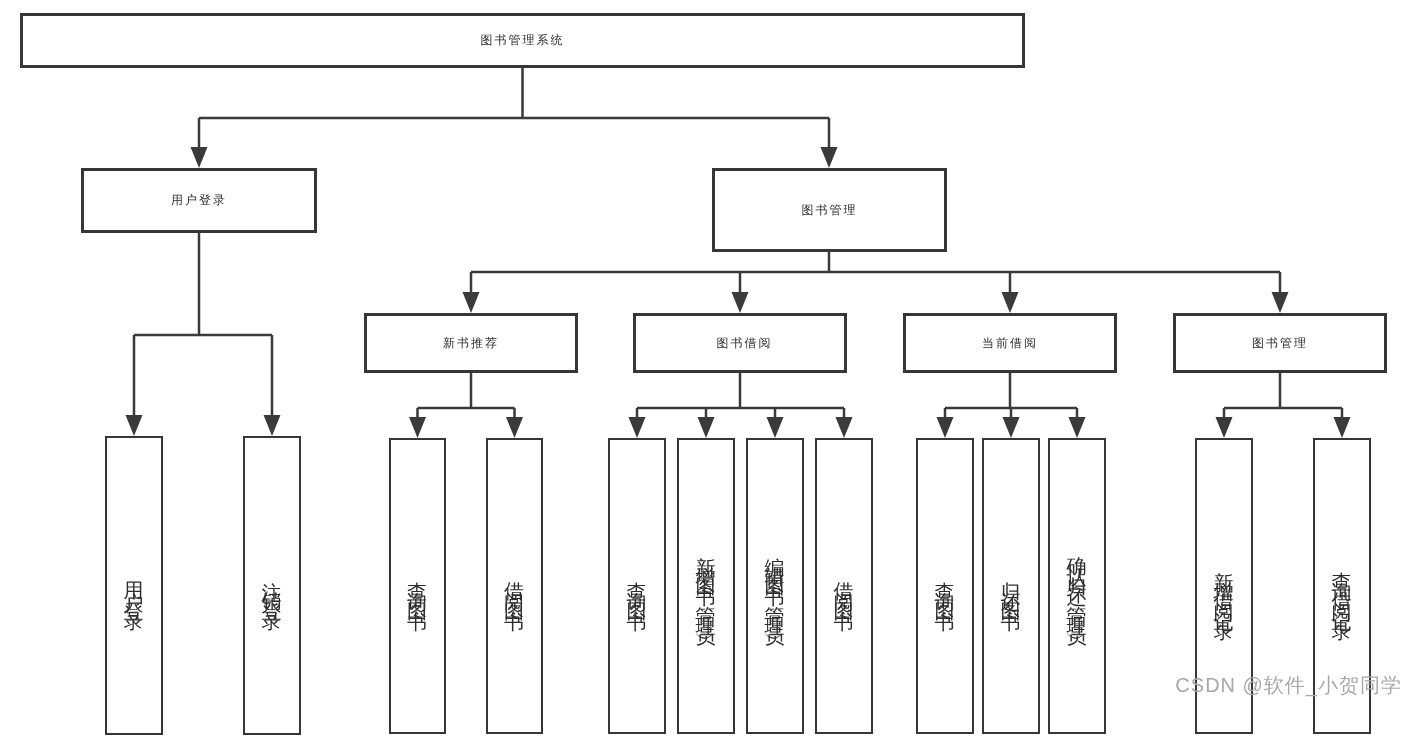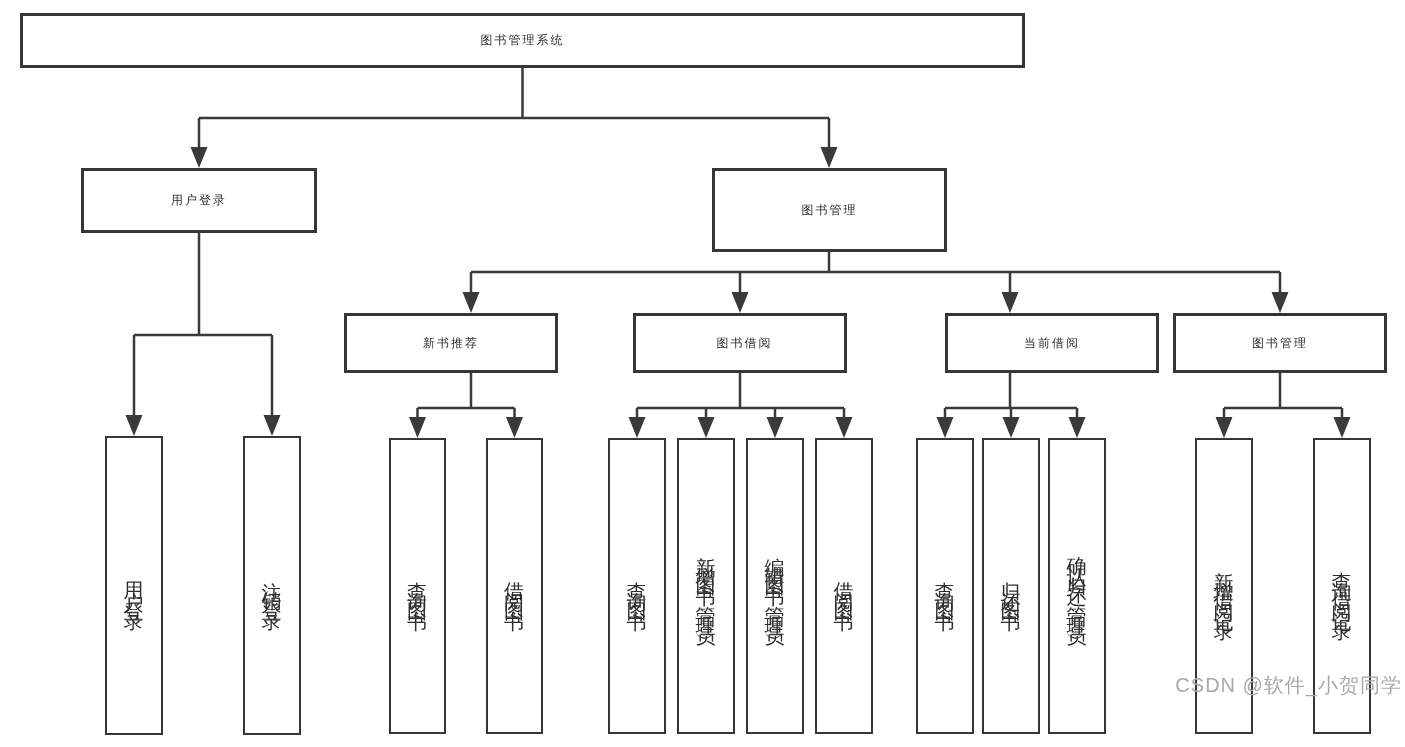--- a/index.html
+++ b/index.html
@@ -45,23 +45,23 @@
     font-size: 20px;
     letter-spacing: 10px;
     line-height: 1;
     white-space: nowrap;
   }
   
   #node-root        { left: 20px;  top: 13px;  width: 1005px; height: 55px; }
   #node-user-login  { left: 81px;  top: 168px; width: 236px;  height: 65px; }
   #node-book-mgmt   { left: 712px; top: 168px; width: 235px;  height: 84px; }
 
-  #node-new-rec     { left: 344px;  top: 313px; width: 214px; height: 60px; }
+  #node-new-rec     { left: 364px;  top: 313px; width: 214px; height: 60px; }
   #node-borrowing   { left: 633px;  top: 313px; width: 214px; height: 60px; padding-left: 9px; }
-  #node-current     { left: 903px;  top: 313px; width: 214px; height: 60px; margin-left: 42px; }
+  #node-current     { left: 903px;  top: 313px; width: 214px; height: 60px; }
   #node-records     { left: 1173px; top: 313px; width: 214px; height: 60px; }
 
   #leaf-login       { left: 105px;  top: 436px; width: 58px; height: 299px; }
   #leaf-logout      { left: 243px;  top: 436px; width: 58px; height: 299px; }
 
   #leaf-a1          { left: 389px;  top: 438px; width: 57px; height: 296px; }
   #leaf-a2          { left: 486px;  top: 438px; width: 57px; height: 296px; }
 
   #leaf-b1          { left: 608px;  top: 438px; width: 58px; height: 296px; }
   #leaf-b2          { left: 677px;  top: 438px; width: 58px; height: 296px; }

